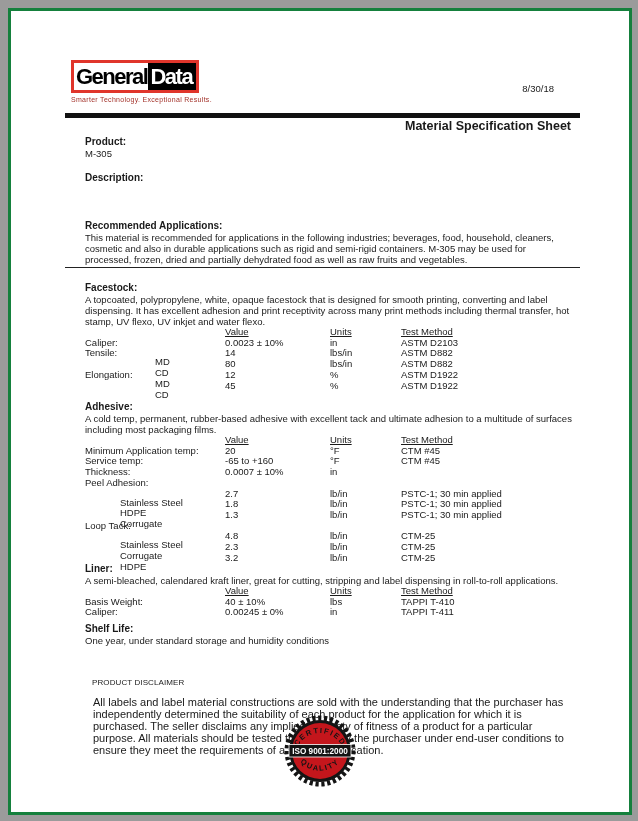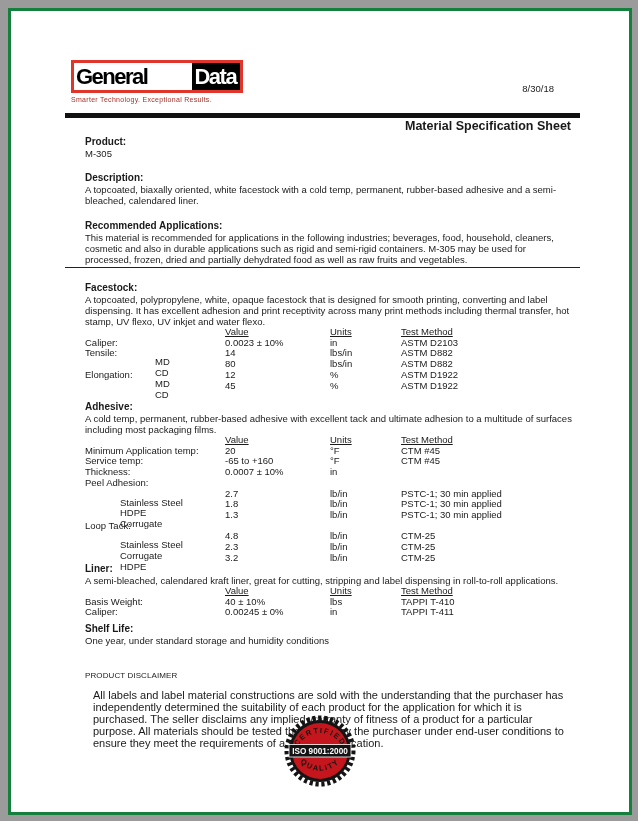--- a/index.html
+++ b/index.html
@@ -23,21 +23,21 @@
     display: inline-flex; align-items: stretch;
     border: 3px solid #e0352b; background: #fff; height: 27px;
   }
   .logo-left {
     display: flex; align-items: center; padding: 0 1px 0 2px;
     font-weight: bold; font-size: 22px; letter-spacing: -1.5px; color: #000;
   }
   .logo-right {
     display: flex; align-items: center; padding: 0 4px 0 2px;
     background: #000; color: #fff;
-    font-weight: bold; font-size: 22px; letter-spacing: -1.5px; margin-left: 44px;
+    font-weight: bold; font-size: 22px; letter-spacing: -1.5px;
   }
   .tagline { margin-top: 3px; font-size: 7px; letter-spacing: 0.3px; color: #a3322a; }
 
   .date { position: absolute; top: 72px; right: 75px; font-size: 9.5px; }
 
   .rule-thick { position: absolute; left: 54px; top: 102px; width: 515px; height: 4.5px; background: #111; }
   .rule-thin  { position: absolute; left: 54px; top: 256px; width: 515px; height: 1.4px; background: #222; }
 
   .doc-title {
     position: absolute; top: 108px; right: 58px;
@@ -52,21 +52,21 @@
   
   .table { margin-top: 0; }
   .trow { display: grid; grid-template-columns: 140px 105px 71px 1fr; }
   .tcell { font-size: 9.5px; line-height: 10.7px; white-space: nowrap; }
   .tcell.label { position: relative; }
   .tcell .sub { position: absolute; top: 9px; }
   .tcell.th { font-weight: normal; text-decoration: underline; }
 
   
   .disclaimer { position: absolute; left: 74px; right: 50px; top: 660px; }
-  .disclaimer h4 { margin: 0; font-size: 8px; font-weight: normal; line-height: 10px; letter-spacing: 0.1px; }
+  .disclaimer h4 { margin: 7px; font-size: 8px; font-weight: normal; line-height: 10px; letter-spacing: 0.1px; }
   .disclaimer p { margin: 8px; font-size: 11px; line-height: 12px; }
 
   
   .badge { position: absolute; top: 701px; left: 50%; transform: translateX(-50%); }
 </style>
 </head>
 <body>
 
 <div class="page">
   <div class="content">
@@ -85,21 +85,20 @@
 
     <div class="doc-title">Material Specification Sheet</div>
 
     <section class="sec" style="top:125px">
       <h3>Product:</h3>
       <p>M-305</p>
     </section>
 
     <section class="sec" style="top:161px">
       <h3>Description:</h3>
-      <p>A topcoated, biaxally oriented, white facestock with a cold temp, permanent, rubber-based adhesive and a semi-bleached, calendared liner.</p>
     </section>
 
     <section class="sec" style="top:209px">
       <h3>Recommended Applications:</h3>
       <p>This material is recommended for applications in the following industries; beverages, food, household, cleaners, cosmetic and also in durable applications such as rigid and semi-rigid containers. M-305 may be used for processed, frozen, dried and partially dehydrated food as well as raw fruits and vegetables.</p>
     </section>
 
     <div class="rule-thin"></div>
 
     <section class="sec" style="top:271px">

